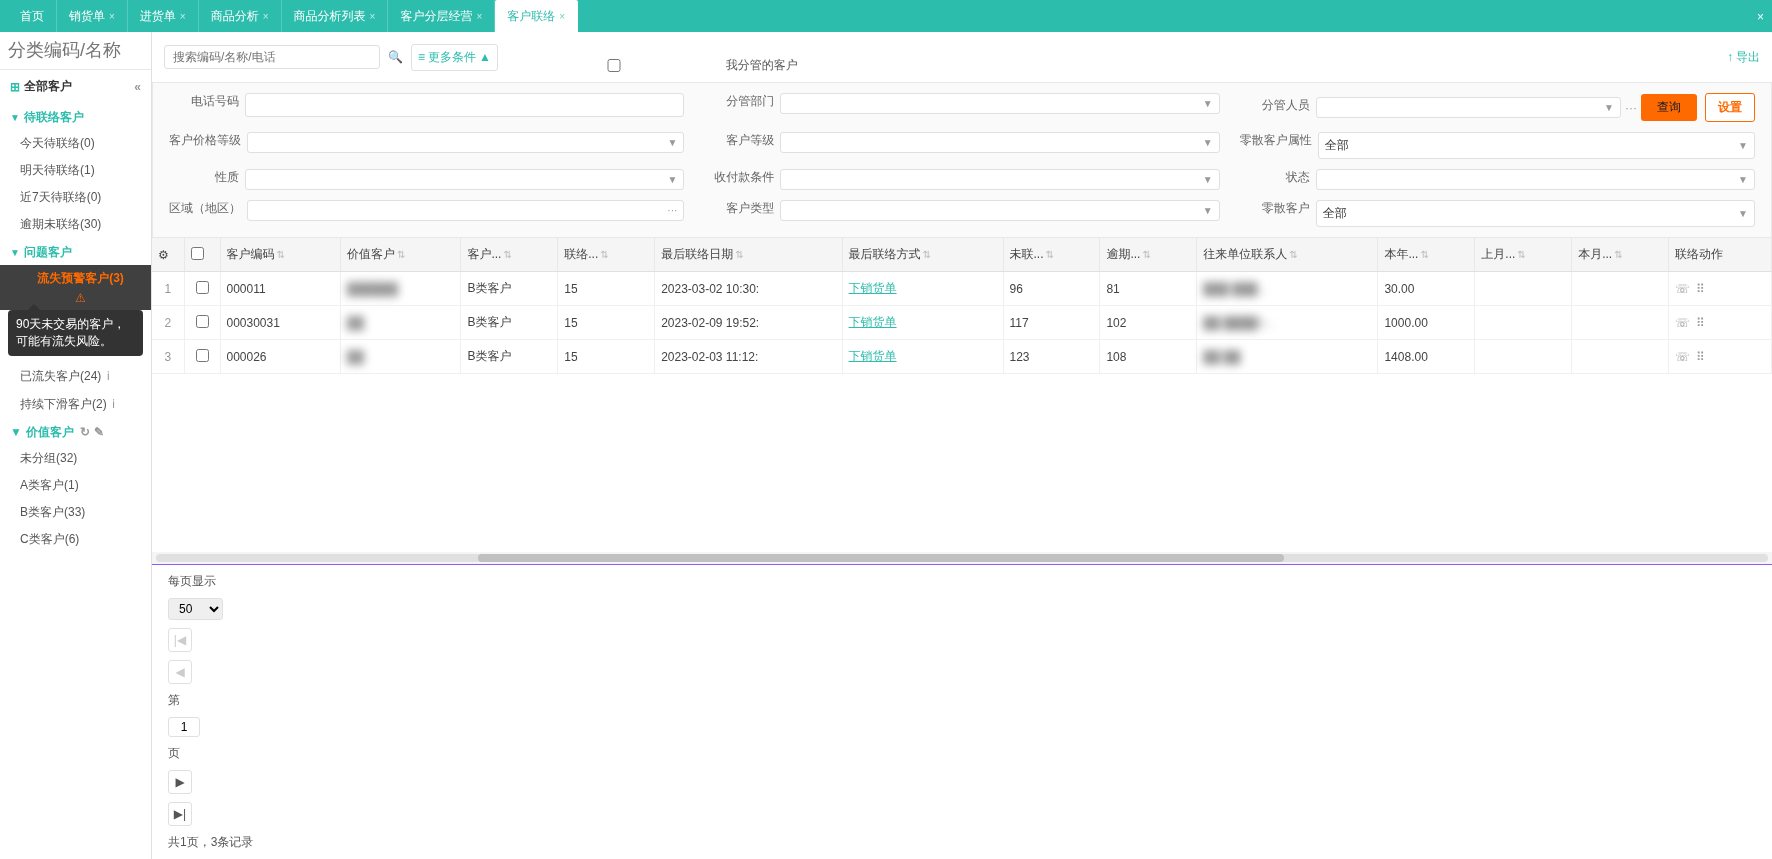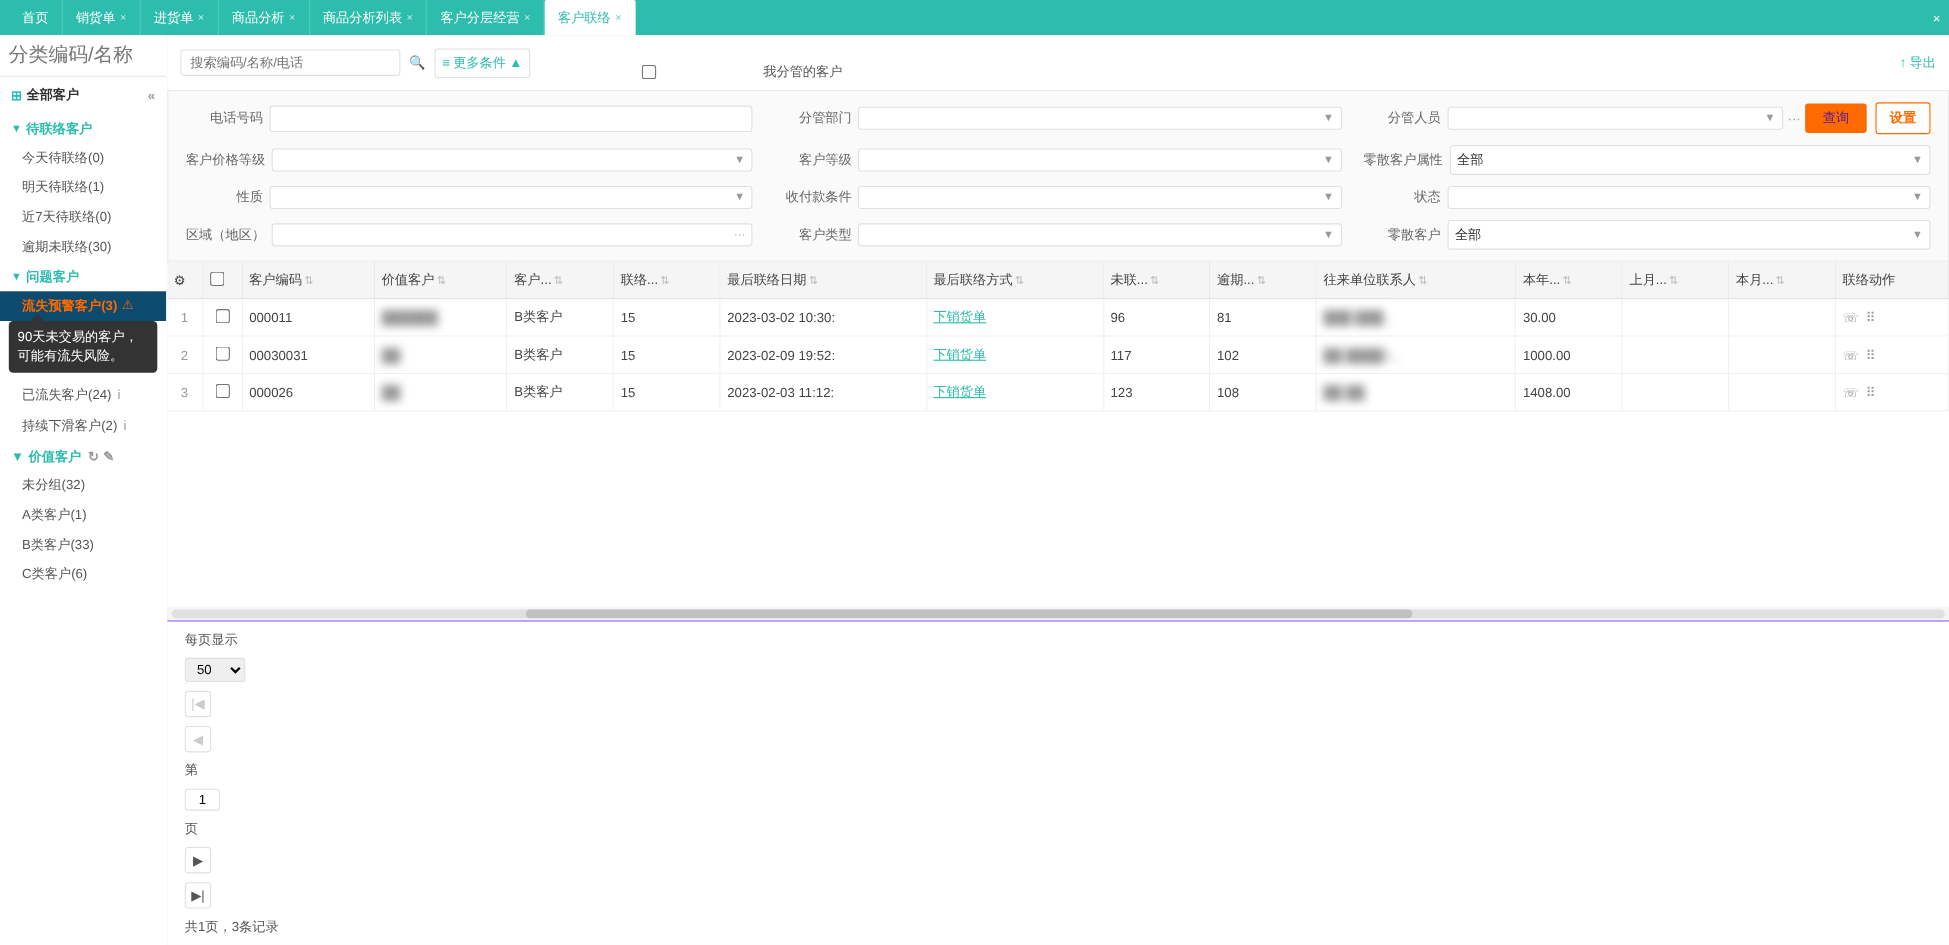--- a/index.html
+++ b/index.html
@@ -93,23 +93,25 @@
       margin-right: 4px;
       font-size: 10px;
     }
     .sidebar-item {
       padding: 5px 10px 5px 20px;
       color: #555;
       cursor: pointer;
     }
     .sidebar-item.active-item {
       color: #ff6a00;
-      background: #0c4a6e;
-      display: flex;
+      background: #404040;
+      display: flex;
+      align-items: center;
       gap: 4px;
+      flex-direction: column;
     }
     .tooltip-box {
       position: relative;
       margin: 0 8px 6px 8px;
       background: #333;
       color: white;
       border-radius: 4px;
       padding: 6px 8px;
       font-size: 11px;
       line-height: 1.4;
@@ -146,21 +148,21 @@
       padding: 8px 12px;
       display: flex;
       align-items: center;
       gap: 8px;
       border-bottom: 1px solid #e8e8e8;
     }
     .filter-bar input {
       border: 1px solid #e0e0e0;
       border-radius: 3px;
       padding: 4px 8px;
-      width: 200px;
+      width: 216px;
       outline: none;
     }
     .filter-btn {
       display: flex;
       align-items: center;
       gap: 3px;
       color: #2dbdac;
       cursor: pointer;
       padding: 4px 6px;
       border: 1px solid #e0e0e0;
@@ -188,21 +190,21 @@
       background: #fafafa;
       border: 1px solid #e8e8e8;
       border-top: none;
       padding: 10px 16px;
       display: grid;
       grid-template-columns: 1fr 1fr 1fr;
       gap: 10px 20px;
     }
     .filter-row {
       display: flex;
-      align-items: center;
+      align-items: flex-start;
       gap: 6px;
     }
     .filter-label {
       color: #666;
       white-space: nowrap;
       min-width: 70px;
       text-align: right;
     }
     .filter-input {
       flex: 1;
@@ -227,21 +229,21 @@
       cursor: pointer;
     }
     .filter-select .chevron { color: #999; font-size: 10px; }
     .action-btns {
       display: flex;
       align-items: center;
       gap: 8px;
     }
     .btn-query {
       background: #ff6a00;
-      color: #4c1d95;
+      color: #0f172a;
       border: none;
       border-radius: 3px;
       padding: 5px 16px;
       cursor: pointer;
     }
     .btn-setting {
       background: white;
       color: #ff6a00;
       border: 1px solid #ff6a00;
       border-radius: 3px;

